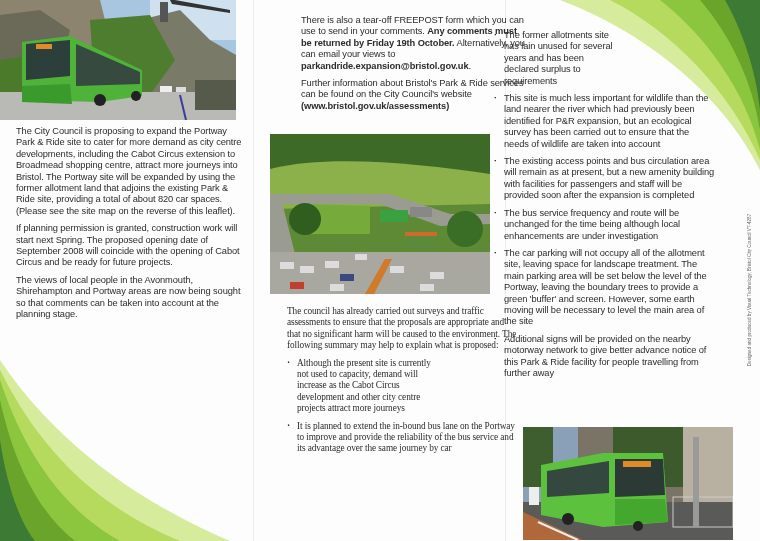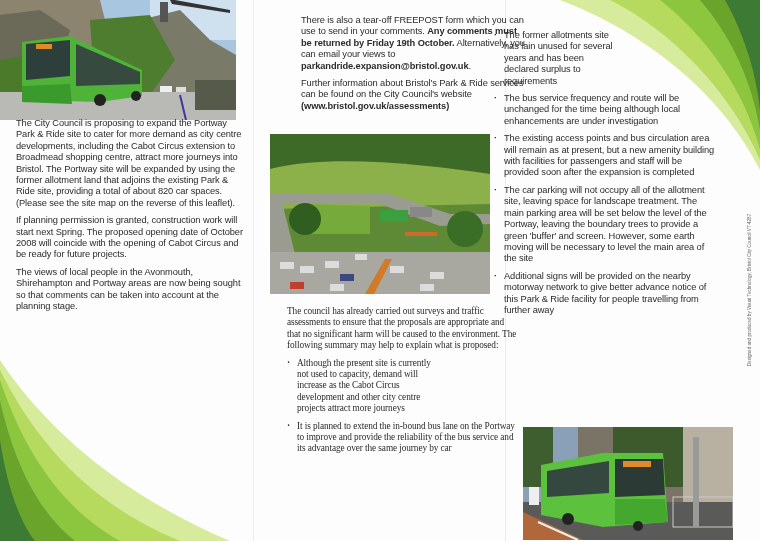--- a/index.html
+++ b/index.html
@@ -17,21 +17,21 @@
     .panel-left { left: 0; width: 250px; }
     .panel-middle { left: 260px; width: 240px; }
     .panel-right { left: 486px; width: 230px; }
 
     .fold-line { position: absolute; top: 0; width: 1px; height: 541px; background: #ececec; }
 
     p { font-size: 9.3px; line-height: 11.4px; letter-spacing: -0.1px; }
 
     
     .photo-bus-gorge { position: absolute; left: 0; top: 0; width: 236px; height: 120px; overflow: hidden; }
-    .left-text { position: absolute; left: 16px; top: 118px; width: 230px; }
+    .left-text { position: absolute; left: 16px; top: 126px; width: 230px; }
     .left-text p { margin-bottom: 6px; }
     .exhibit { text-align: center; }
     .exhibit .exhibit-dates { font-weight: bold; display: block; }
 
     
     .mid-top { position: absolute; left: 10px; top: 15px; width: 225px; margin-left: 31px; }
     .mid-top p { margin-bottom: 6px; }
     .mid-top b { font-weight: bold; }
     .photo-parkride { position: absolute; left: 10px; top: 134px; width: 220px; height: 160px; overflow: hidden; }
     .mid-bottom { position: absolute; left: 27px; top: 306px; width: 230px; font-family: Liberation Serif, serif; }
@@ -98,21 +98,21 @@
         <path d="M22,86 L70,84 L72,104 L22,102 Z" fill="#3a9a2c"></path>
         <circle cx="100" cy="100" r="6" fill="#222"></circle>
         <circle cx="136" cy="96" r="5" fill="#222"></circle>
         <rect x="160" y="86" width="12" height="6" fill="#eee"></rect>
         <rect x="176" y="87" width="10" height="5" fill="#ddd"></rect>
       </svg>
     </div>
 
     <div class="left-text">
       <p>The City Council is proposing to expand the Portway Park &amp; Ride site to cater for more demand as city centre developments, including the Cabot Circus extension to Broadmead shopping centre, attract more journeys into Bristol.  The Portway site will be expanded by using the former allotment land that adjoins the existing Park &amp; Ride site, providing a total of about 820 car spaces.  (Please see the site map on the reverse of this leaflet).</p>
-      <p>If planning permission is granted, construction work will start next Spring.  The proposed opening date of October 2008 will coincide with the opening of Cabot Circus and be ready for future projects.</p>
+      <p>If planning permission is granted, construction work will start next Spring.  The proposed opening date of September 2008 will coincide with the opening of Cabot Circus and be ready for future projects.</p>
       <p>The views of local people in the Avonmouth, Shirehampton and Portway areas are now being sought so that comments can be taken into account at the planning stage.</p>
     </div>
   </section>
 
   <section class="panel panel-middle">
     <div class="mid-top">
       <p><span>There is also a tear-off FREEPOST form which you can use to send in your comments. </span><b>Any comments must be returned by Friday 19th October.</b><span> Alternatively, you can email your views to </span><b>parkandride.expansion@bristol.gov.uk</b><span>.</span></p>
       <p><span>Further information about Bristol's Park &amp; Ride services can be found on the City Council's website </span><b>(www.bristol.gov.uk/assessments)</b></p>
     </div>
 
@@ -152,22 +152,23 @@
       <ul class="bullets">
         <li style="width:150px">Although the present site is currently not used to capacity, demand will increase as the Cabot Circus development and other city centre projects attract more journeys</li>
         <li>It is planned to extend the in-bound bus lane on the Portway to improve and provide the reliability of the bus service and its advantage over the same journey by car</li>
       </ul>
     </div>
   </section>
 
   <section class="panel panel-right">
     <ul class="bullets right-list">
       <li>The former allotments site has lain unused for several years and has been declared surplus to requirements</li>
+      <li>This site is much less important for wildlife than the land nearer the river which had previously been identified for P&amp;R expansion, but an ecological survey has been carried out to ensure that the needs of wildlife are taken into account</li>
+      <li>The existing access points and bus circulation area will remain as at present, but a new amenity building with facilities for passengers and staff will be provided soon after the expansion is completed</li>
       <li>The bus service frequency and route will be unchanged for the time being although local enhancements are under investigation</li>
-      <li>The existing access points and bus circulation area will remain as at present, but a new amenity building with facilities for passengers and staff will be provided soon after the expansion is completed</li>
       <li>The car parking will not occupy all of the allotment site, leaving space for landscape treatment. The main parking area will be set below the level of the Portway, leaving the boundary trees to provide a green 'buffer' and screen. However, some earth moving will be necessary to level the main area of the site</li>
       <li>Additional signs will be provided on the nearby motorway network to give better advance notice of this Park &amp; Ride facility for people travelling from further away</li>
     </ul>
   </section>
 
   <div class="photo-bus-city">
     <svg width="210" height="113" viewBox="0 0 210 113">
       <rect width="210" height="113" fill="#8aa0b8"></rect>
       <rect x="0" y="0" width="30" height="60" fill="#3e5e30"></rect>
       <rect x="55" y="0" width="155" height="75" fill="#7a7466"></rect>

